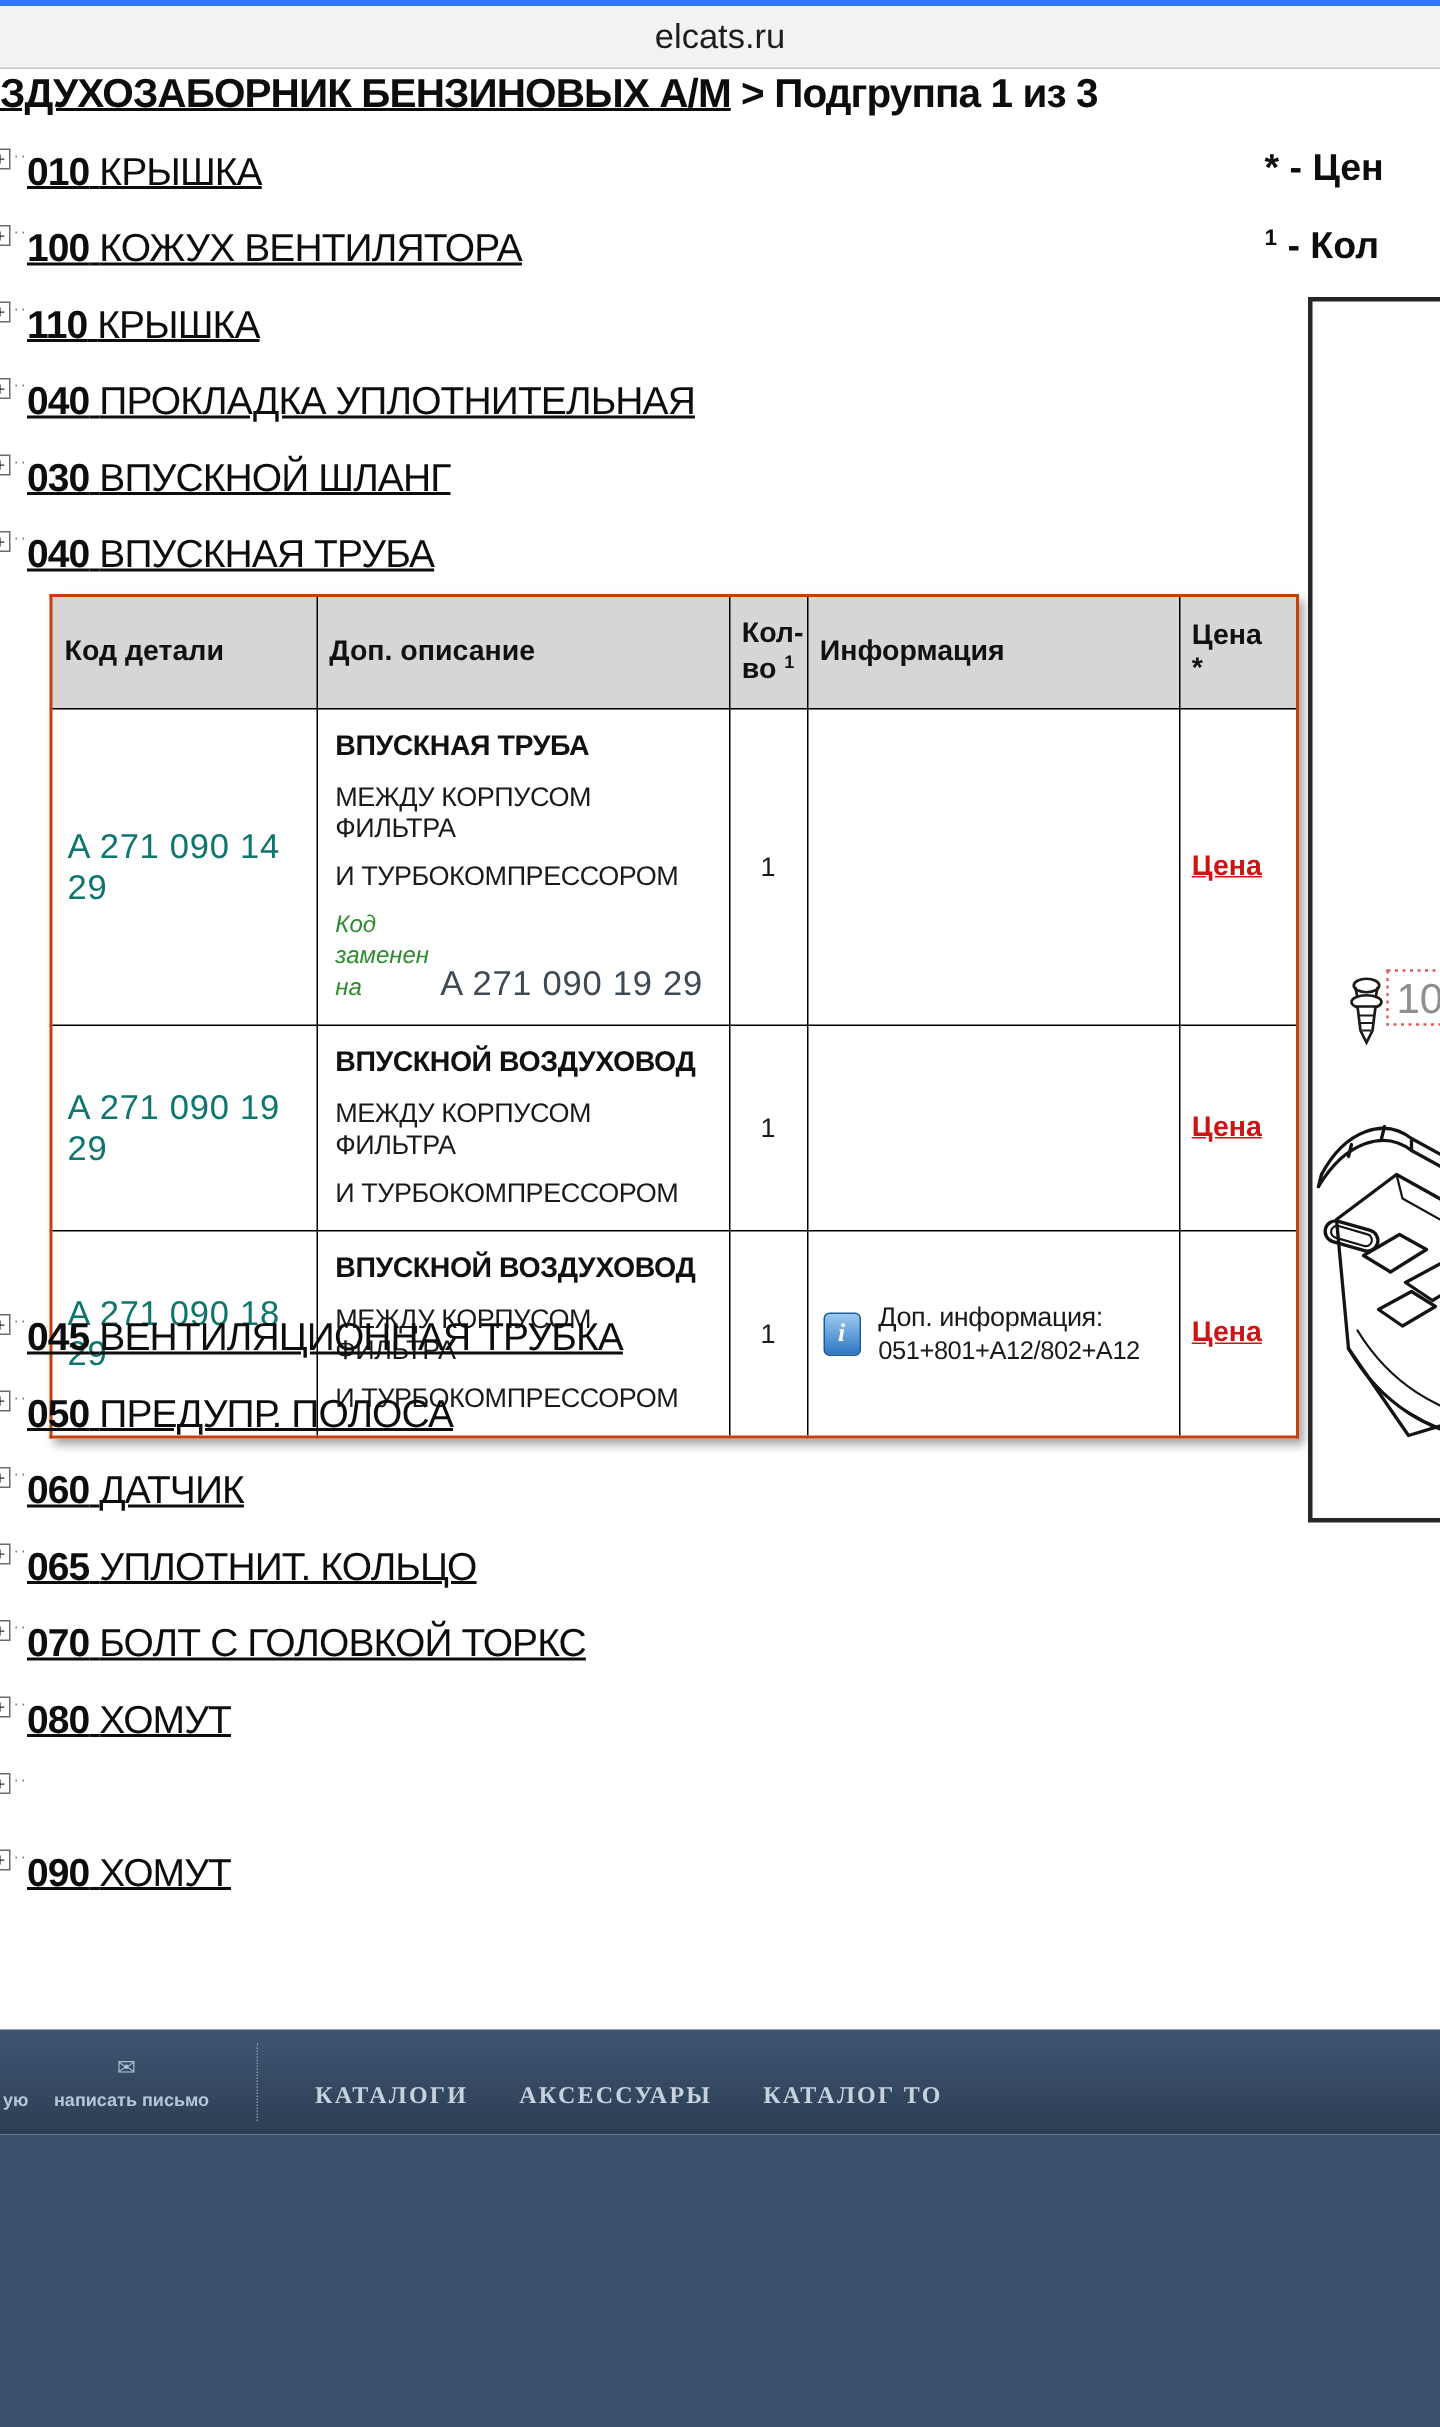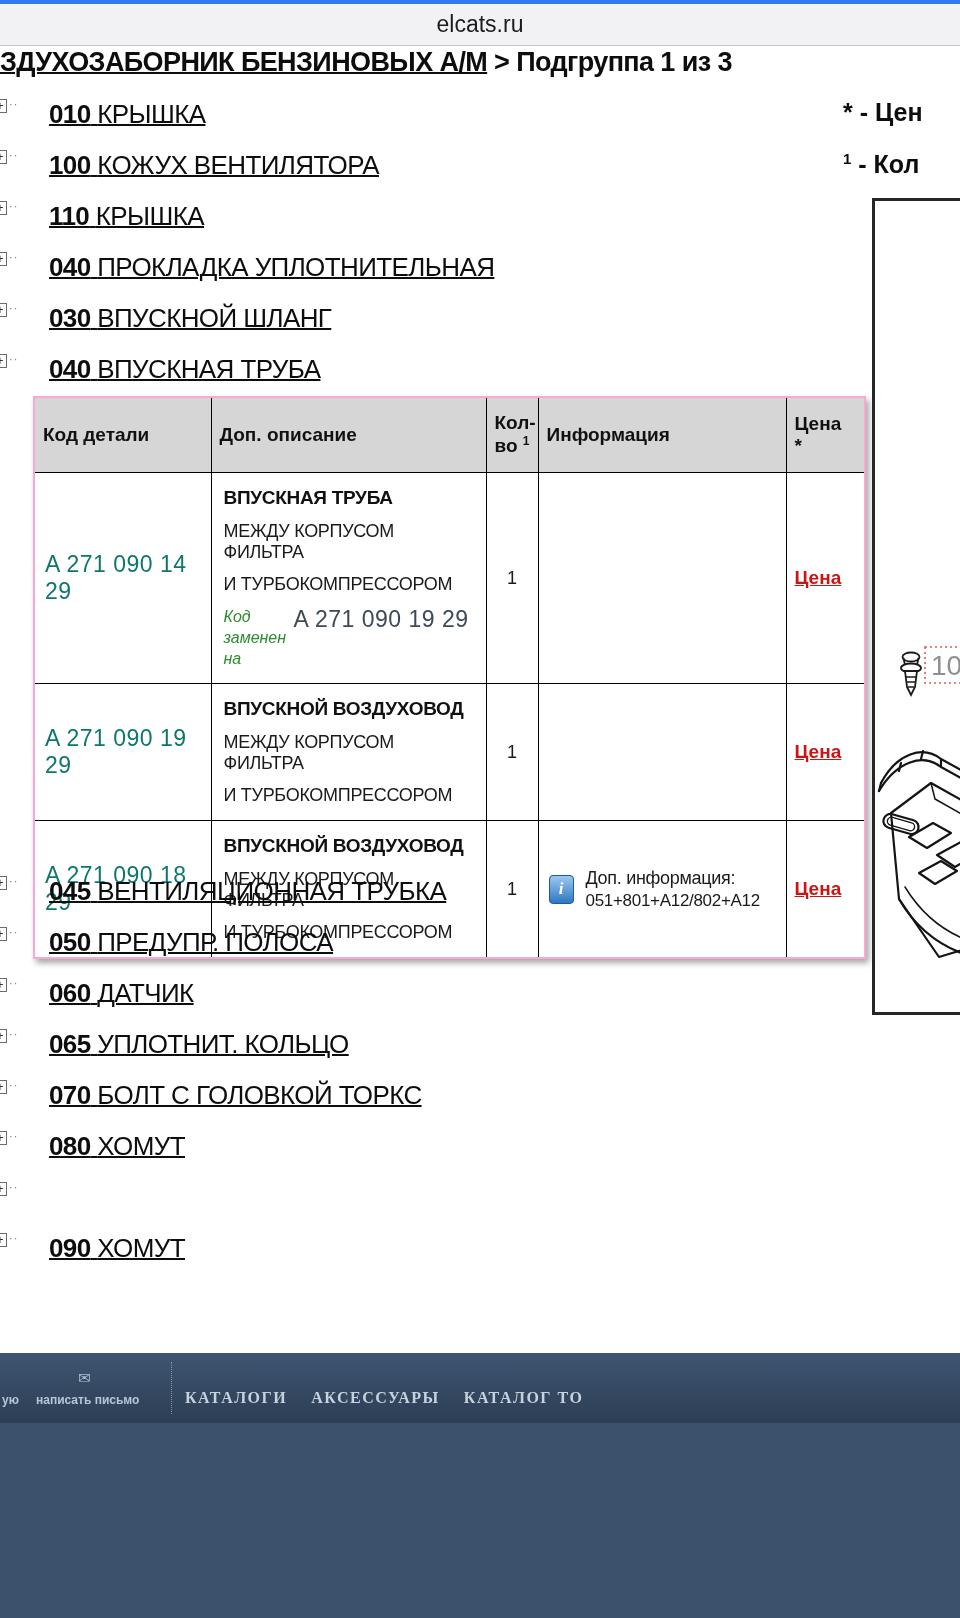--- a/index.html
+++ b/index.html
@@ -27,41 +27,41 @@
   .parts-list{position:absolute;left:0;width:860px;}
   .part-item{position:relative;height:51px;padding-left:18px;white-space:nowrap;}
   .expand-box{
     position:absolute;left:-7px;top:0px;width:14px;height:14px;background:#fff;
     border:1px solid #6b6b6b;color:#333;font-size:12px;line-height:12px;text-align:center;
     font-weight:400;cursor:pointer;box-sizing:border-box;
   }
   .expand-dots{position:absolute;left:9px;top:-1px;font-size:11px;color:#777;letter-spacing:1px;}
   .part-link{color:#0d0d0d;text-decoration:underline;text-decoration-thickness:2px;cursor:pointer;
     font-size:26px;letter-spacing:-0.6px;}
-  .part-link .num{font-weight:700;margin-left:31px;}
+  .part-link .num{font-weight:700;}
   .part-link .nm{font-weight:400;}
   
   .parts-table{
     position:absolute;left:33px;top:396px;width:833px;border-collapse:collapse;
     box-shadow:3px 4px 6px rgba(0,0,0,0.35);background:#fff;table-layout:fixed;
   }
   .parts-table th,.parts-table td{border:1px solid #000;vertical-align:middle;}
-  .parts-table{border:2px solid #f9a8d4;}
+  .parts-table{border:2px solid #c2410c;}
   .parts-table th{
     background:#d6d6d6;font-size:19px;font-weight:700;color:#111;text-align:left;
     padding:10px 8px;height:54px;
   }
   .parts-table th sup{font-size:12px;}
   .col-code{width:177px;}.col-desc{width:275px;}.col-qty{width:52px;}
   .col-info{width:248px;}.col-price{width:79px;}
   td.cell-code{font-size:23px;color:#0f766e;padding:8px 10px;letter-spacing:0.5px;}
   td.cell-desc{padding:14px 12px;}
   .desc-title{font-size:19px;font-weight:700;color:#111;margin-bottom:12px;letter-spacing:-0.3px;}
   .desc-line{font-size:18px;color:#1a1a1a;margin-bottom:11px;letter-spacing:-0.3px;}
-  .replace-wrap{display:flex;align-items:flex-start;margin-top:4px;}
+  .replace-wrap{display:flex;align-items:flex-end;margin-top:4px;}
   .replace-label{width:70px;font-size:16px;line-height:21px;font-style:italic;color:#2e8b2e;}
   .replace-code{font-size:23px;color:#3e4a56;letter-spacing:0.5px;cursor:pointer;}
   td.cell-qty{text-align:center;font-size:18px;color:#1a1a1a;}
   td.cell-info{padding:8px 10px;}
   .info-wrap{display:flex;align-items:center;gap:12px;}
   .info-icon{
     width:23px;height:27px;border-radius:4px;flex:0 0 auto;
     background:linear-gradient(#9cc9ef,#2e77c2);border:1px solid #1d5a9e;
     color:#fff;font-family:"Liberation Serif",serif;font-style:italic;font-weight:700;
     font-size:17px;display:flex;align-items:center;justify-content:center;cursor:pointer;
@@ -80,21 +80,21 @@
   .footer-bar{
     position:absolute;left:0;top:1353px;width:960px;height:70px;
     background:linear-gradient(#3e5572,#2c3e53);
   }
   .footer-bottom{position:absolute;left:0;top:1423px;width:960px;height:195px;background:#3b516c;}
   .footer-partial{position:absolute;left:2px;top:40px;font-size:12px;font-weight:700;color:#b5c6d6;}
   .mail-icon{position:absolute;left:78px;top:16px;font-size:15px;color:#a9c0d6;cursor:pointer;}
   .write-letter{position:absolute;left:36px;top:40px;font-size:12px;font-weight:700;
     color:#b5c6d6;cursor:pointer;white-space:nowrap;}
   .footer-sep{position:absolute;left:171px;top:9px;height:52px;border-left:1px dotted #8296ab;}
-  .footer-nav{position:absolute;left:185px;top:36px;display:flex;gap:24px;}
+  .footer-nav{position:absolute;left:210px;top:36px;display:flex;gap:34px;}
   .footer-nav a{
     font-family:"Liberation Serif","DejaVu Serif",serif;font-size:16px;font-weight:700;
     letter-spacing:1.5px;color:#c6d2de;text-decoration:none;cursor:pointer;white-space:nowrap;
   }
 </style>
 </head>
 <body>
 
 <div class="top-strip"></div>
 <div class="urlbar">

